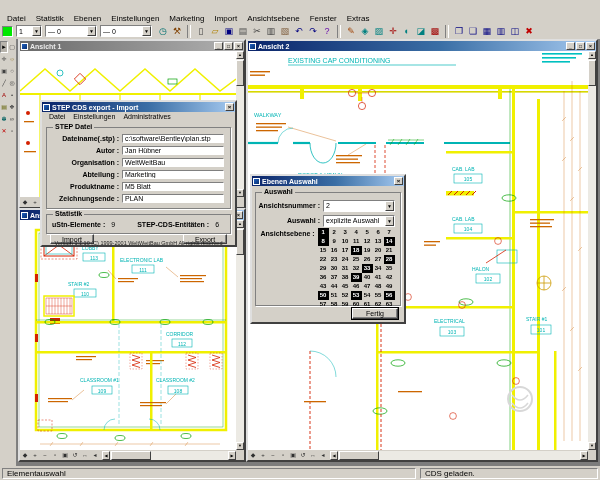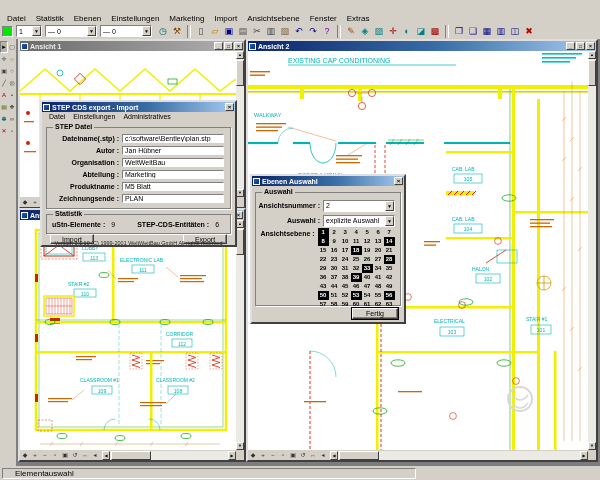--- a/index.html
+++ b/index.html
@@ -105,21 +105,21 @@
   .llabel{width:64px;text-align:right;font-weight:bold;font-size:7px;padding-right:3px;
     white-space:nowrap;}
   .lgrid-row{display:flex;align-items:flex-start;}
   #level-grid{width:90px;display:flex;flex-wrap:wrap;}
   .lvl{width:11px;height:9px;font-size:6px;line-height:9px;font-weight:bold;text-align:center;}
   .lvl.sel{background:#000;color:#fff;}
   
   .statusbar{position:absolute;left:0;bottom:0;width:600px;height:14px;background:#d4d0c8;
     display:flex;align-items:center;padding:0 2px;box-sizing:border-box;gap:4px;}
   .spanel{height:11px;border:1px solid;border-color:#808080 #fff #fff #808080;font-size:8px;
-    display:flex;align-items:center;padding:0 12px;box-sizing:border-box;}
+    display:flex;align-items:center;padding:0 4px;box-sizing:border-box;}
   .spanel.left{width:414px;}
   .spanel.right{flex:1;}
   svg text{font-family:"Liberation Sans",sans-serif;}
 </style>
 </head>
 <body>
 
 <div id="app">
 
 
@@ -733,15 +733,16 @@
         </div>
       </div>
     </div>
     <div class="btn default" style="right:6px;top:132px;width:46px;height:11px">
       <span>Fertig</span>
     </div>
   </div>
 
   <div class="statusbar">
     <span class="spanel left">Elementauswahl</span>
+    <span class="spanel right">CDS geladen.</span>
   </div>
 
 </div>
 
 </body></html>

